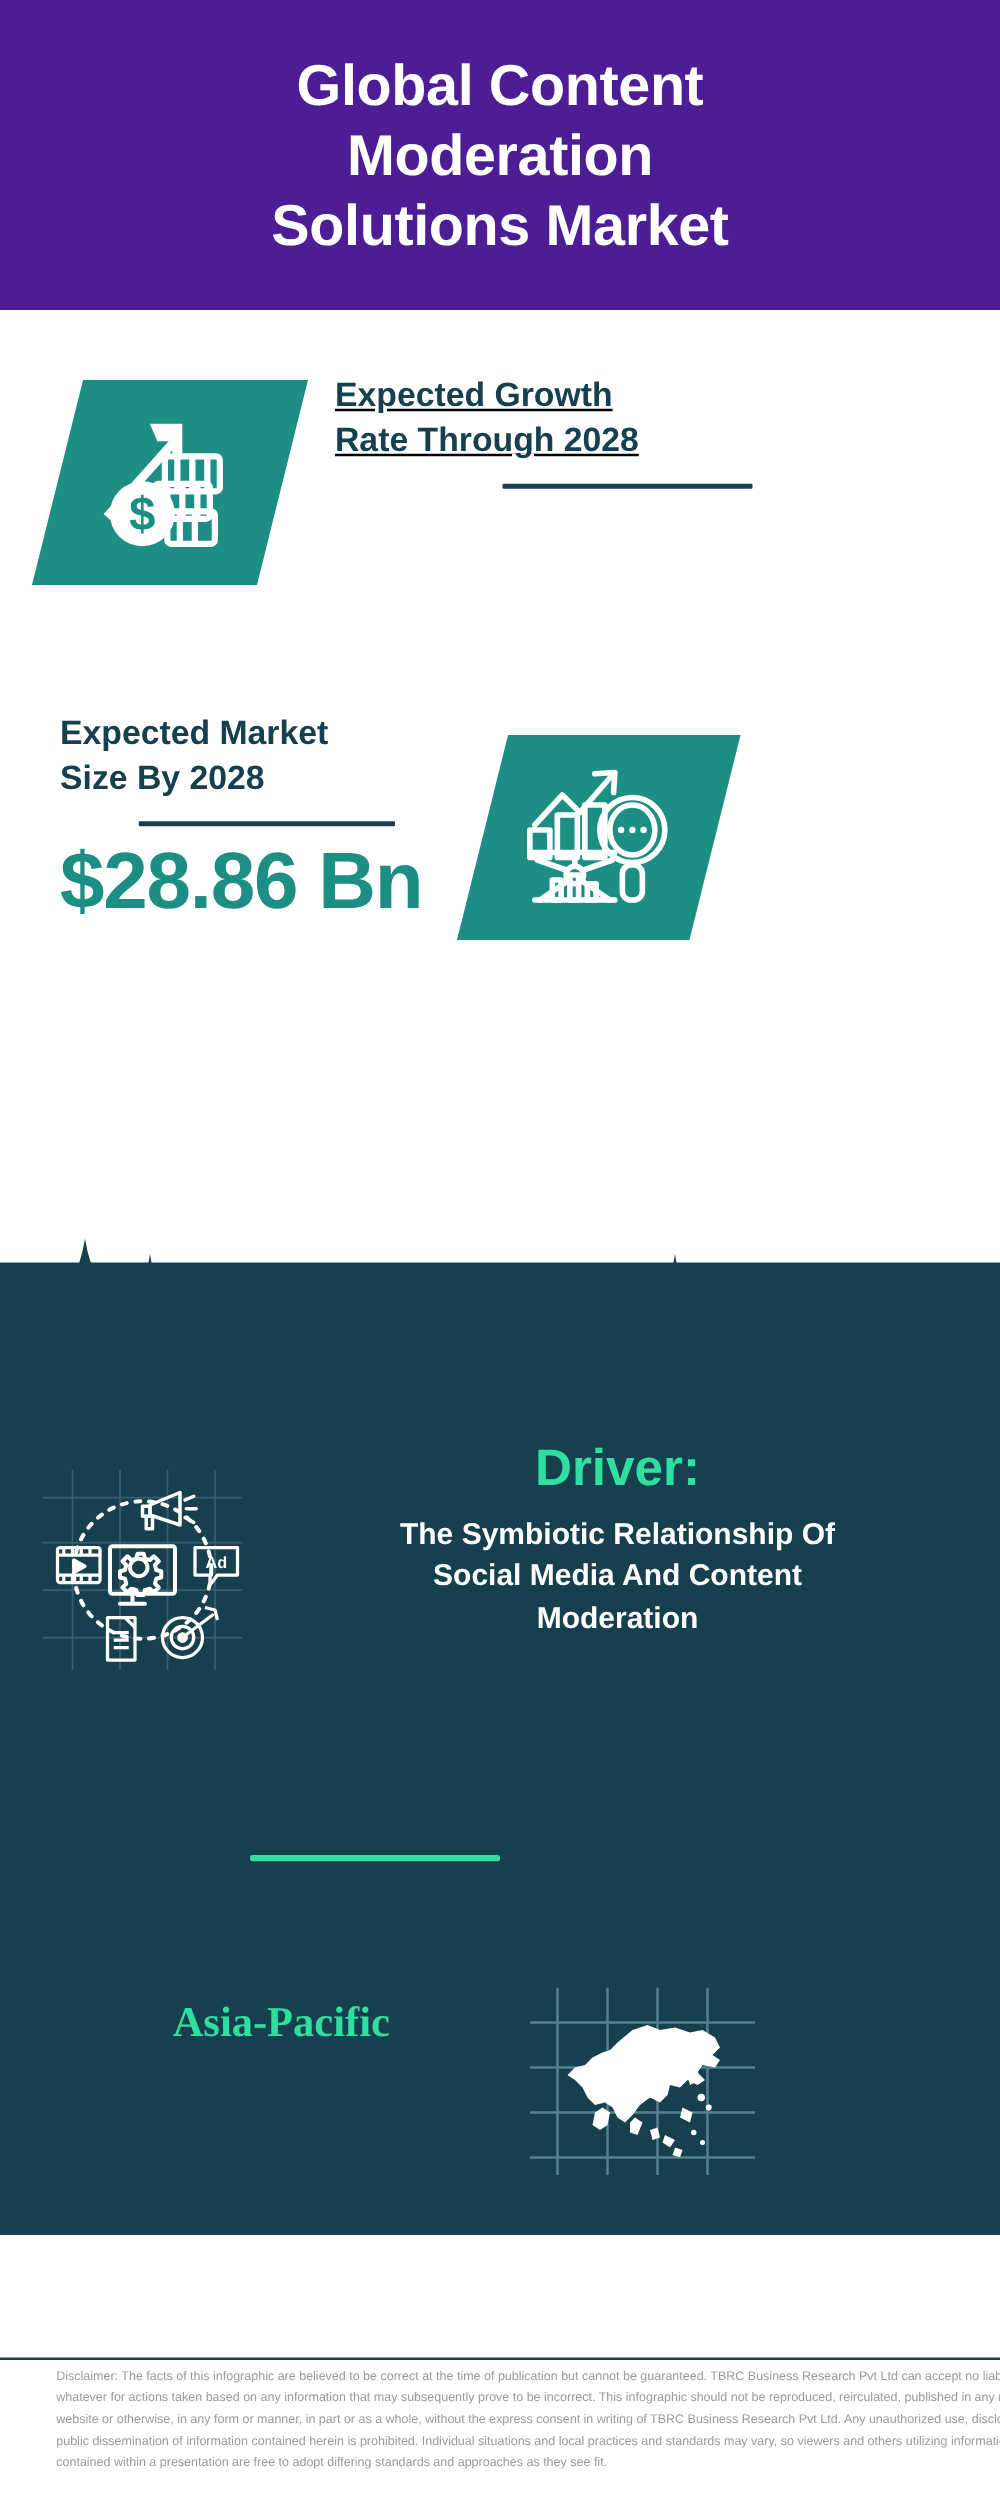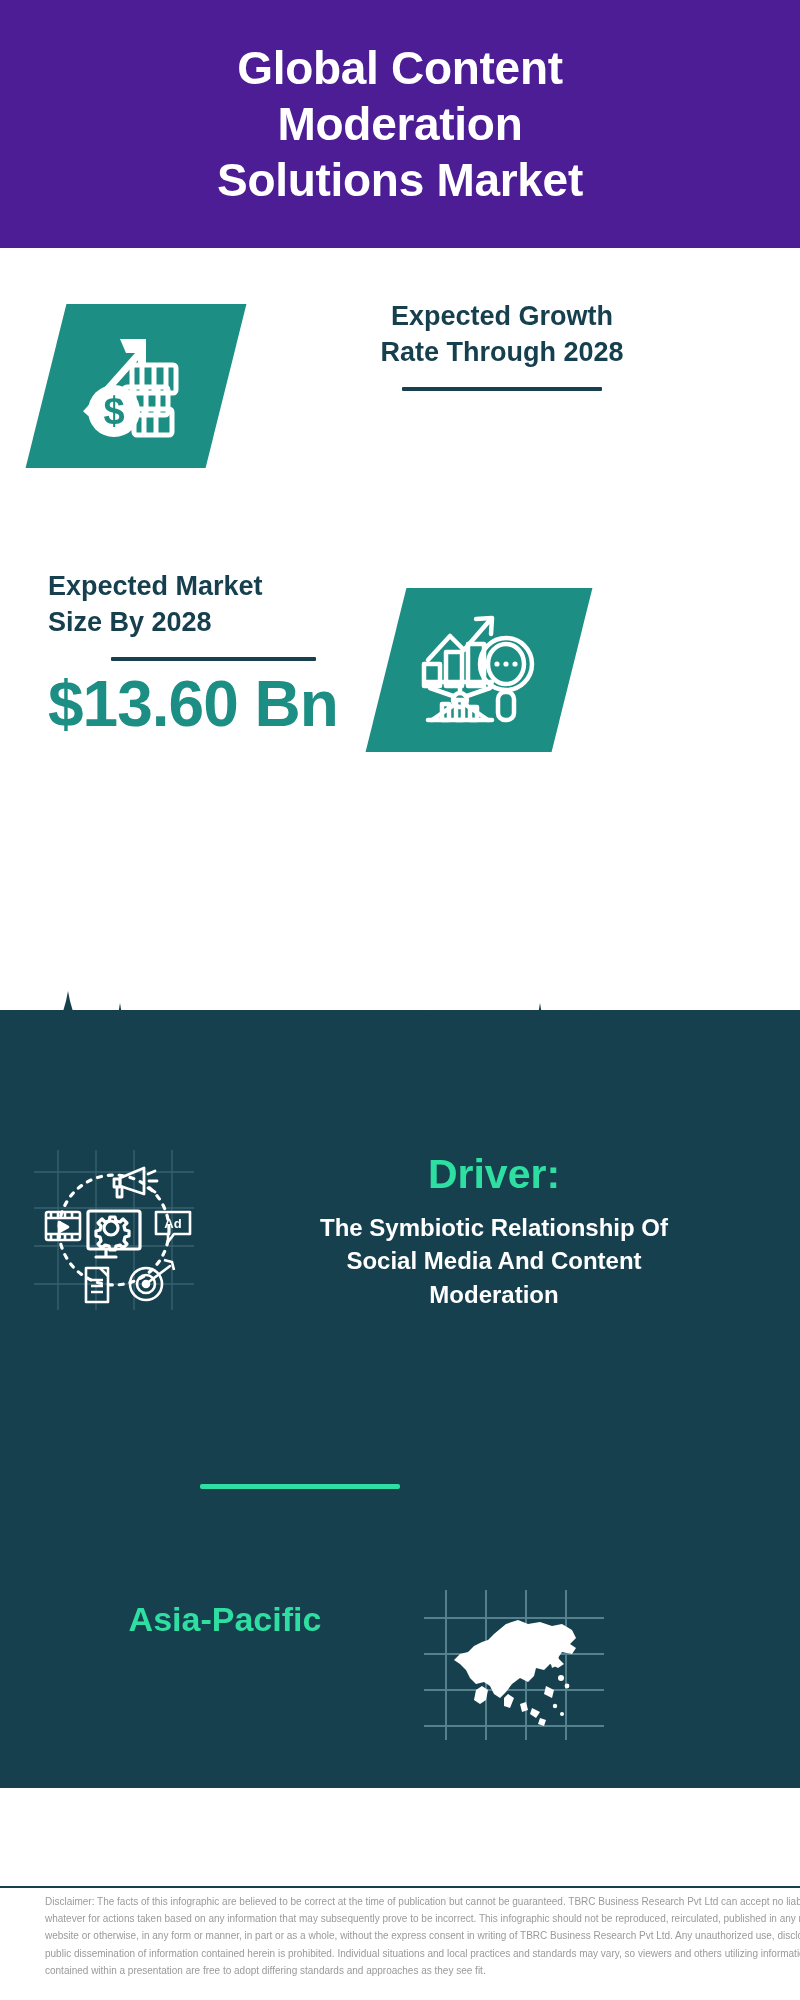--- a/index.html
+++ b/index.html
@@ -38,21 +38,22 @@
     display:flex;align-items:center;justify-content:center;
   }
   .para .glyph{transform:skewX(14deg);display:block;}
 
   .growth-badge{left:46px;top:304px;width:180px;height:164px;}
   .size-badge{left:386px;top:588px;width:186px;height:164px;}
 
   
   .growth-text{
     position:absolute;left:268px;top:298px;width:468px;
-    text-align:center;
+    text-align:left;
+    text-decoration:underline;
   }
   .size-text{
     position:absolute;left:48px;top:568px;width:330px;
     text-align:left;
   }
   .kpi-label{
     color:#17404f;
     font-weight:bold;
     font-size:27px;
     line-height:1.35;
@@ -76,41 +77,41 @@
     position:absolute;left:0;top:1010px;width:800px;height:778px;
     background:#17404f;
   }
   .skyline{
     position:absolute;left:0;top:985px;width:800px;height:110px;
     display:block;
   }
 
   
   .driver-icon{
-    position:absolute;left:34px;top:1150px;width:160px;height:160px;
+    position:absolute;left:34px;top:1176px;width:160px;height:160px;
   }
   .driver-text{
     position:absolute;left:214px;top:1148px;width:560px;text-align:center;
   }
   .driver-heading{
     color:#2fdfa2;font-weight:bold;font-size:41px;line-height:1.3;
   }
   .driver-body{
     color:#ffffff;font-weight:bold;font-size:24px;line-height:1.38;
     margin-top:10px;white-space:pre-line;
   }
 
   .mid-rule{
     position:absolute;left:200px;top:1484px;width:200px;height:5px;
     background:#2fdfa2;border-radius:2px;
   }
 
   
   .region-text{
-    position:absolute;left:30px;top:1598px;width:390px;text-align:center;
+    position:absolute;left:30px;top:1598px;width:390px;text-align:center;font-family:Liberation Serif, serif;
   }
   .region-name{
     color:#2fdfa2;font-weight:bold;font-size:34px;line-height:1.25;
   }
   .region-sub{
     color:#ffffff;font-size:31px;line-height:1.28;margin-top:4px;white-space:pre-line;
   }
   .region-map{
     position:absolute;left:424px;top:1590px;width:180px;height:150px;
   }
@@ -165,21 +166,21 @@
   <div class="growth-text">
     <div class="kpi-label">Expected Growth
 Rate Through 2028</div>
     <div class="kpi-rule"></div>
   </div>
 
   <div class="size-text">
     <div class="kpi-label">Expected Market
 Size By 2028</div>
     <div class="kpi-rule wide"></div>
-    <div class="kpi-value">$13.60 Bn</div>
+    <div class="kpi-value">$28.86 Bn</div>
   </div>
 
   <div class="para size-badge">
     <span class="glyph">
       <svg width="122" height="120" viewBox="0 0 122 120">
         <g fill="none" stroke="#ffffff" stroke-width="4.5" stroke-linecap="round" stroke-linejoin="round">
           <path d="M10 52 L32 28 L46 42 L72 12"></path>
           <path d="M58 11 L74 10 L73 26"></path>
           <rect x="6" y="56" width="16" height="22"></rect>
           <rect x="28" y="44" width="16" height="34"></rect>

